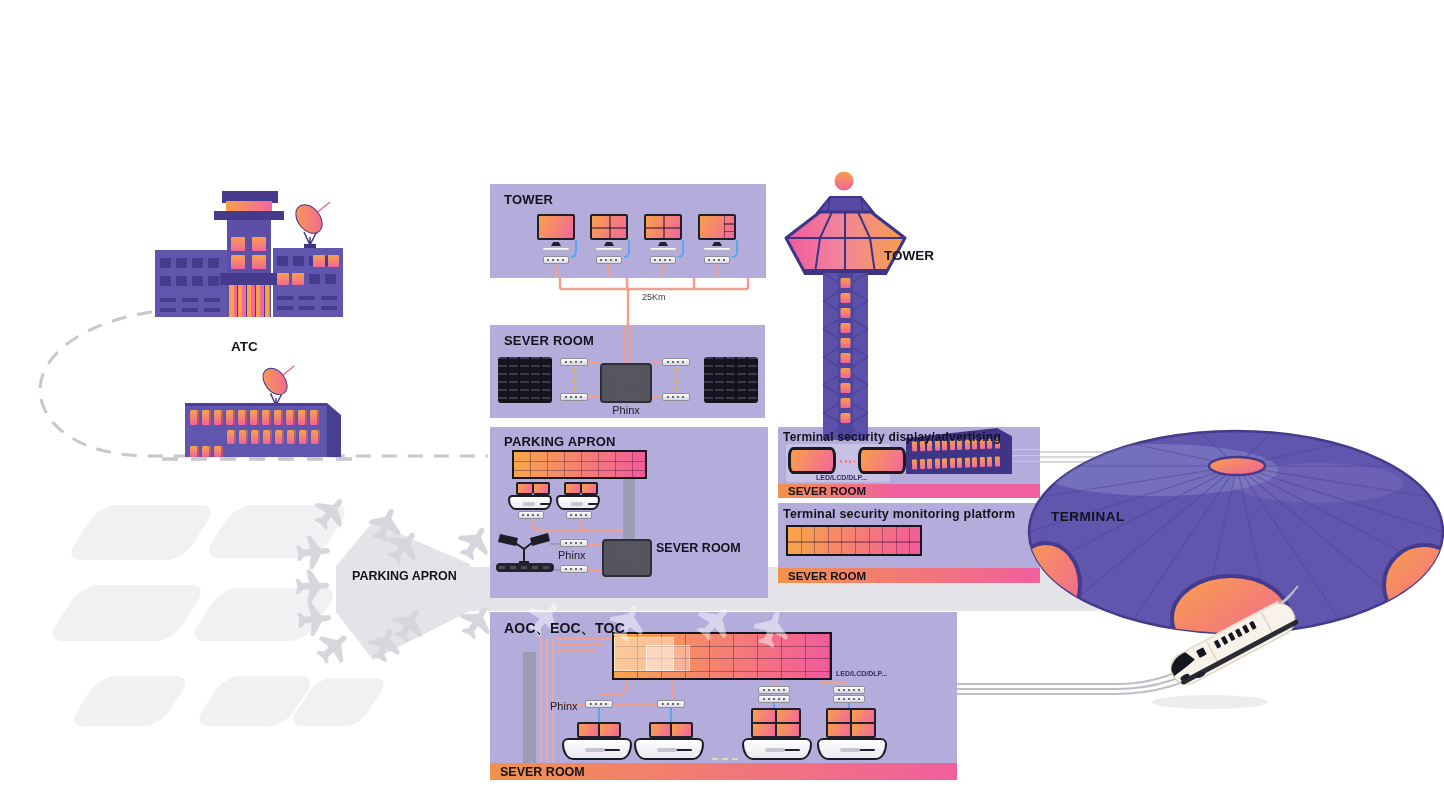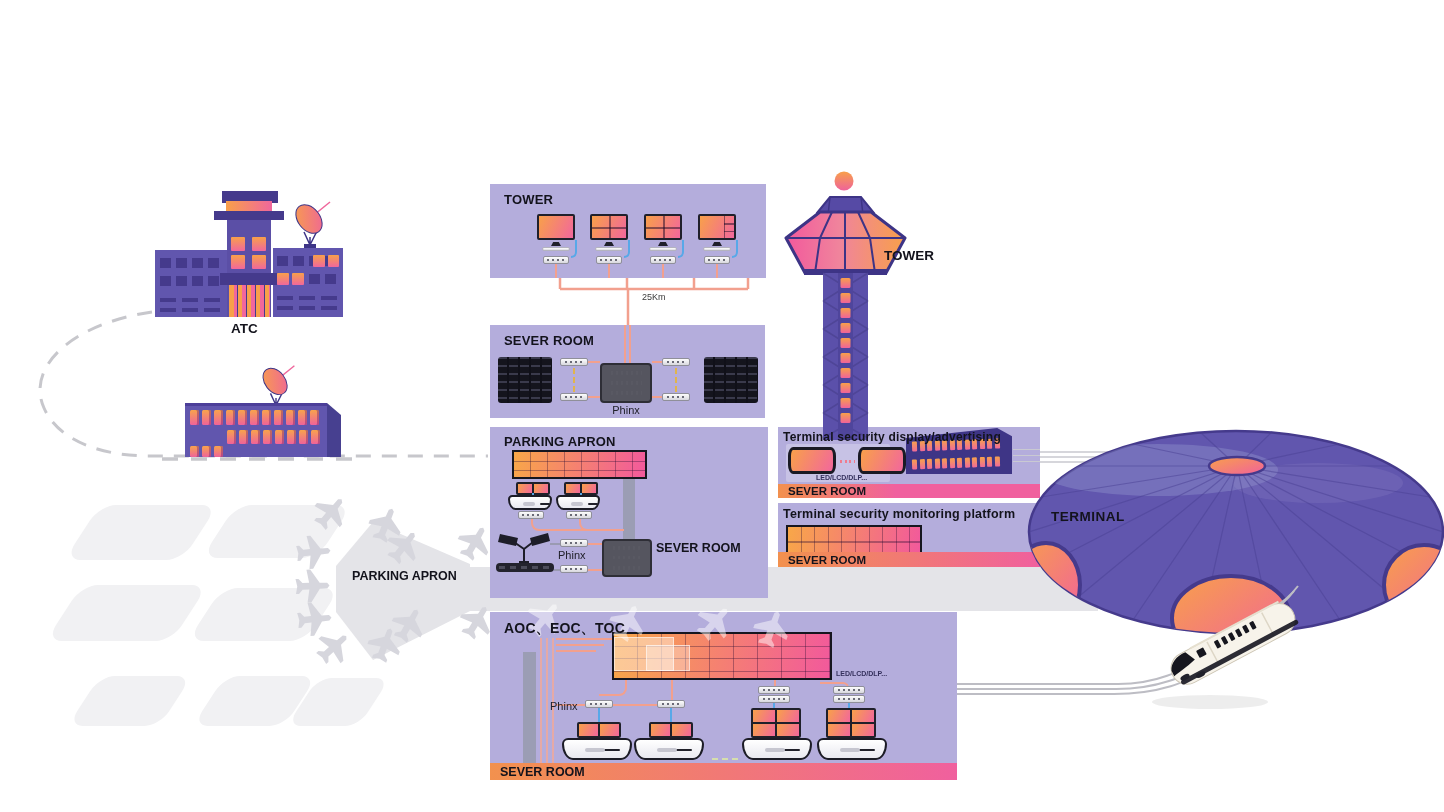--- a/index.html
+++ b/index.html
@@ -328,21 +328,21 @@
           <div></div>
           <div></div>
         </div>
     </div>
     <div class="lines3" style="left:235px;top:22px;width:27px;height:14px"></div>
     <div class="band" style="height:14px;font-size:11.5px;background:linear-gradient(90deg,#f2914e 0%,#f0609e 45%)">
         <span>SEVER ROOM</span>
       </div>
   </div>
 
-  <div class="panel" style="left:778px;top:503px;width:262px;height:64px">
+  <div class="panel" style="left:778px;top:503px;width:262px;height:80px">
     <div class="ptitle" style="left:5px;top:4px;font-size:12.5px">Terminal security monitoring platform</div>
     <div class="vwall" style="left:8px;top:22px;width:136px;height:31px;--cw:13.6px;--ch:15.5px"></div>
     <div class="band" style="height:15px;font-size:11.5px">
         <span>SEVER ROOM</span>
       </div>
   </div>
 
   <svg class="abs" style="left:510px;top:596px" width="320" height="70" viewBox="0 0 320 70">
     <defs>
         <path id="gplane" d="M0,-11 L1.8,-9.5 L2,-4.5 L11,1.5 L11,4 L2.2,2.5 L2.2,7 L5,9.5 L5,11.5 L0,10.5 L-5,11.5 L-5,9.5 L-2.2,7 L-2.2,2.5 L-11,4 L-11,1.5 L-2,-4.5 L-1.8,-9.5 Z"></path>
@@ -389,21 +389,21 @@
             <stop offset="0" stop-color="#f8a04a"></stop>
             <stop offset="1" stop-color="#ef639a"></stop>
           </linearGradient>
         </defs>
       <path d="M25,20 L46,3" stroke="#ef679c" stroke-width="1.5"></path>
       <path d="M26,46 L20,33 M26,46 L33,32 M26,46 V38" stroke="#3d3486" stroke-width="1.5" fill="none"></path>
       <ellipse cx="25" cy="20" rx="11" ry="16" transform="rotate(-38 25 20)" fill="url(#dsh1)" stroke="#3d3486"></ellipse>
       <rect x="20" y="45" width="12" height="4" fill="#3d3486"></rect>
     </svg>
   </div>
-  <div class="lbl" style="left:231px;top:321px;font-size:13.5px">ATC</div>
+  <div class="lbl" style="left:231px;top:339px;font-size:13.5px">ATC</div>
 
   <div class="abs" style="left:180px;top:363px;width:172px;height:100px">
     <svg class="abs" style="left:72px;top:0" width="48" height="46" viewBox="0 0 52 50">
       <defs>
           <linearGradient id="dsh2" x1="0" y1="0" x2="1" y2="1">
             <stop offset="0" stop-color="#f8a04a"></stop>
             <stop offset="1" stop-color="#ef639a"></stop>
           </linearGradient>
         </defs>
       <path d="M25,20 L46,3" stroke="#ef679c" stroke-width="1.5"></path>

